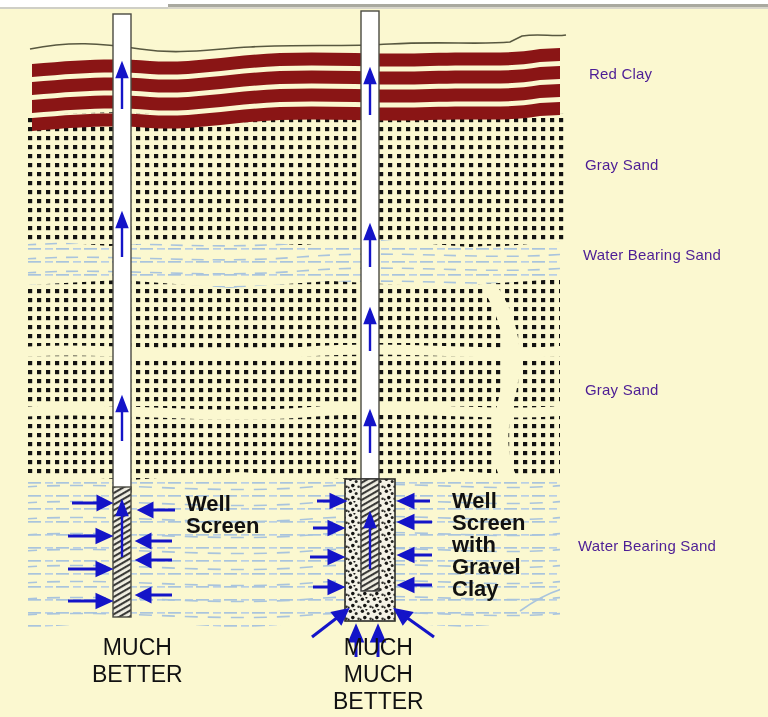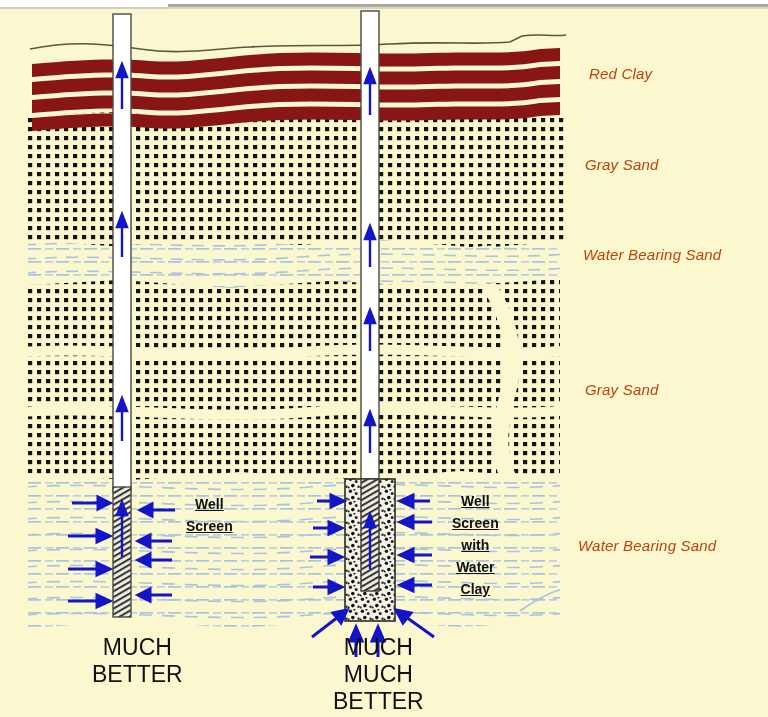--- a/index.html
+++ b/index.html
@@ -47,37 +47,34 @@
   
   #geo {
     position: absolute; left: 0; top: 9px;
     width: 768px; height: 708px;
     display: block;
   }
 
   
   .layer-label {
     position: absolute;
-    color: #c2410c;
+    color: #4c1d95;
     font-size: 15px;
     font-family: "Liberation Sans", sans-serif;
     white-space: nowrap;
     letter-spacing: .2px;
-    font-style: italic;
   }
   .callout {
     position: absolute;
     color: #111111;
     font-weight: bold;
-    font-size: 14px;
-    text-align: center;
+    font-size: 22px;
     line-height: 22px;
     font-family: "Liberation Sans", sans-serif;
     white-space: nowrap;
-    text-decoration: underline;
   }
   .verdict {
     position: absolute;
     color: #111111;
     font-size: 23px;
     text-align: center;
     line-height: 27px;
     font-family: "Liberation Sans", sans-serif;
     white-space: nowrap;
   }
@@ -321,21 +318,21 @@
 
   <div class="callout" style="left:186px; top:493px;">
     <div>Well</div>
     <div>Screen</div>
   </div>
 
   <div class="callout" style="left:452px; top:490px;">
     <div>Well</div>
     <div>Screen</div>
     <div>with</div>
-    <div>Water</div>
+    <div>Gravel</div>
     <div>Clay</div>
   </div>
 
   <div class="verdict" style="left:92px; top:634px;">
     <div>MUCH</div>
     <div>BETTER</div>
   </div>
 
   <div class="verdict" style="left:333px; top:634px;">
     <div>MUCH</div>

